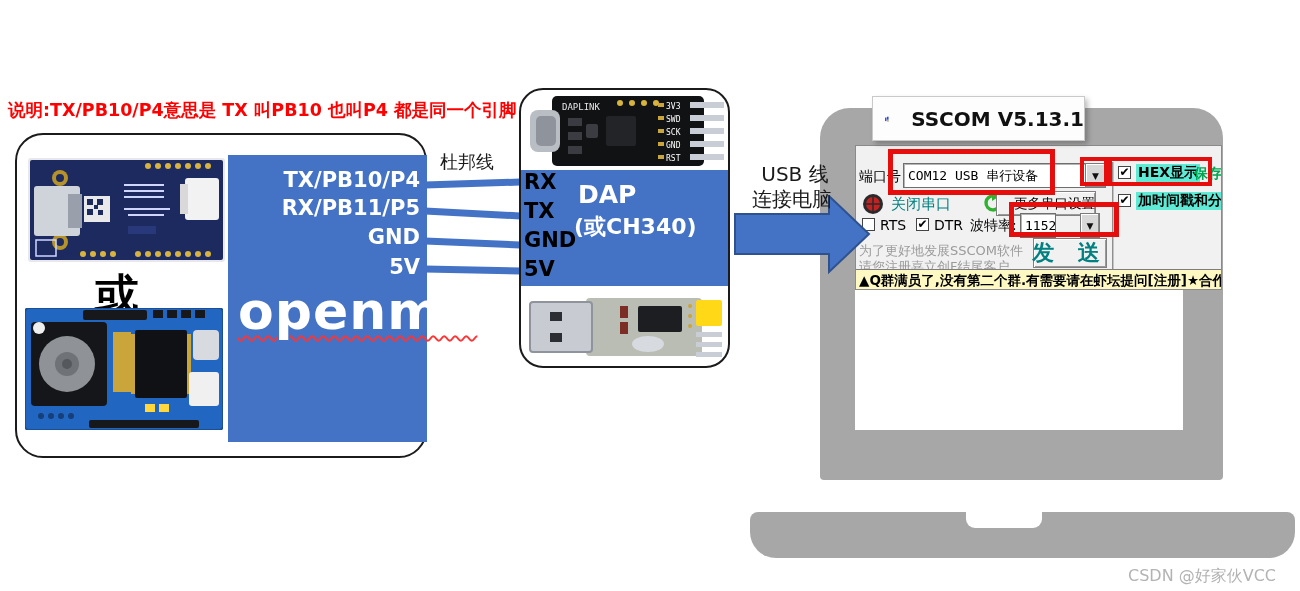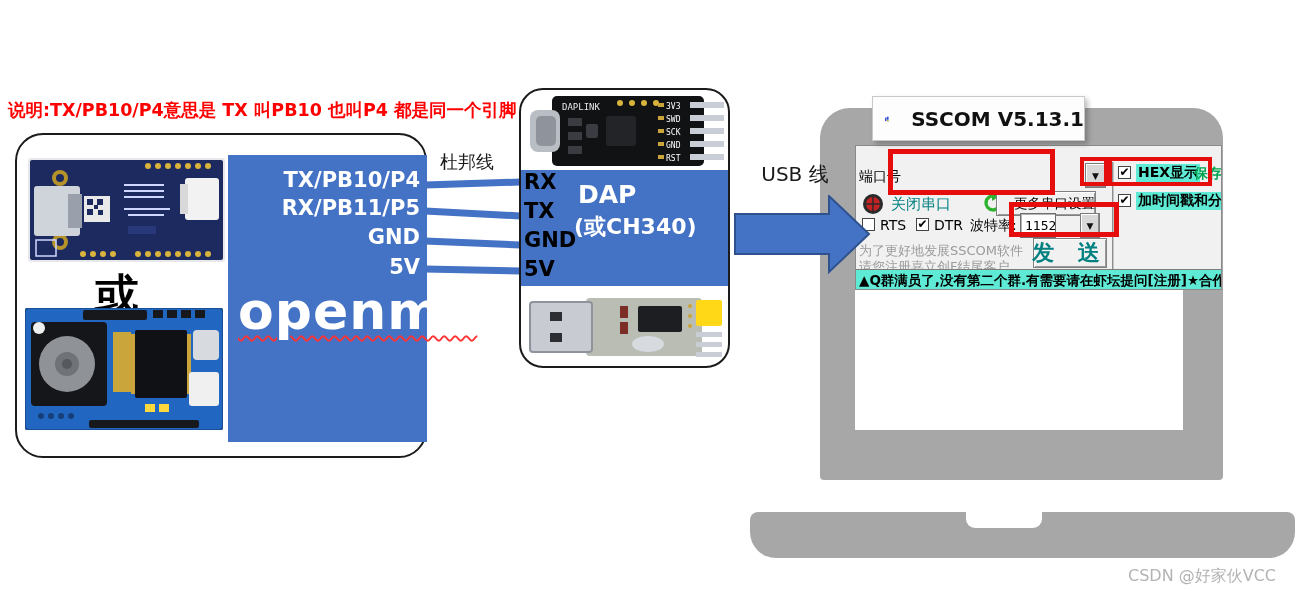--- a/index.html
+++ b/index.html
@@ -92,21 +92,21 @@
   #save-label { color:#00a650; font-weight:bold; font-size:14px; white-space:nowrap;}
   .btn3d {
     background:#f1f1f1; border:1px solid #808080;
     box-shadow:inset 1px 1px 0 #ffffff, inset -1px -1px 0 #9a9a9a;
     display:flex; align-items:center; justify-content:center; white-space:nowrap;
   }
   #more-settings-btn { font-size:13.5px; color:#000; }
   #send-btn { font-size:22px; font-weight:bold; color:#008080; letter-spacing:8px; }
   .promo { font-size:13px; color:#9a9a9a; white-space:nowrap; }
   #status-bar {
-    left:0; top:123px; width:366px; height:21px; background:#5eead4;
+    left:0; top:123px; width:366px; height:21px; background:#fef9c3;
     border-top:1.5px solid #7d7d7d; font-size:13.5px; font-weight:bold; color:#000;
     line-height:20px; padding-left:3px; white-space:nowrap; overflow:hidden;
   }
   #v-groove { left:256px; top:16px; width:2px; height:107px; background:#c4c4c4; border-left:1px solid #8f8f8f; }
 
   
   .red-box { border:5px solid #e60d0d; z-index:30; pointer-events:none; }
   #red-box-port { left:888px; top:149px; width:167px; height:46px; }
   #red-box-drop { left:1080px; top:157px; width:28px; height:29px; border-width:4px; }
   #red-box-hex  { left:1108px; top:157px; width:104px; height:29px; border-width:4px; }
@@ -326,25 +326,29 @@
 
   <div class="abs" id="laptop-screen"></div>
   <div class="abs" id="laptop-screen-inner"></div>
   <div class="abs" id="laptop-base"></div>
   <div class="abs" id="laptop-base-notch"></div>
 
   <svg class="abs" id="usb-arrow" width="138" height="80" viewBox="0 0 138 80">
     <polygon points="1,19 95,19 95,1 135,39 95,77 95,59 1,59" fill="#4472C4" stroke="#2F528F" stroke-width="2"></polygon>
   </svg>
   <div class="abs" id="usb-line1">USB 线</div>
+  <div class="abs" id="usb-line2">连接电脑</div>
 
   <div class="abs" id="sscom-window">
     <div class="w" id="v-groove"></div>
 
     <div class="w lbl" style="left:3px; top:22px;">端口号</div>
+    <div class="w combo" style="left:47px; top:17px; width:183px; height:25px;">
+      <span>COM12 USB 串行设备</span>
+    </div>
     <div class="w drop-btn" style="left:229px; top:17px; width:21px; height:25px;">
       <span>▼</span>
     </div>
     <div class="w chk" style="left:262px; top:20px;">
       <span>✔</span>
     </div>
     <div class="w hl-yellow" style="left:280px; top:18px;">HEX显示</div>
     <div class="w" id="save-label" style="left:338px; top:19px;">保存数</div>
 
     <svg class="w" style="left:6px; top:47px;" width="22" height="22" viewBox="0 0 22 22">

